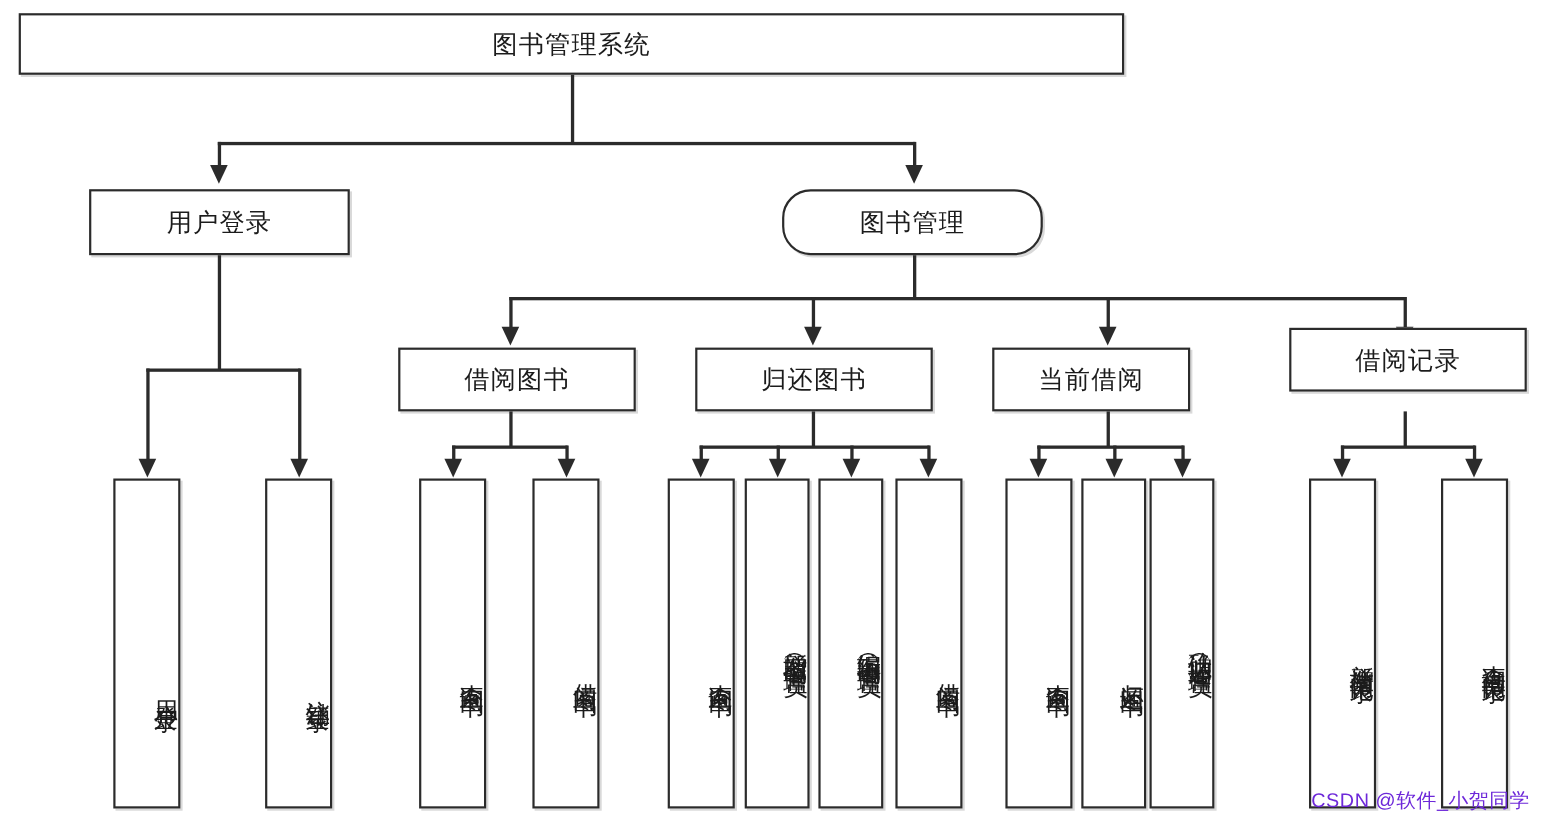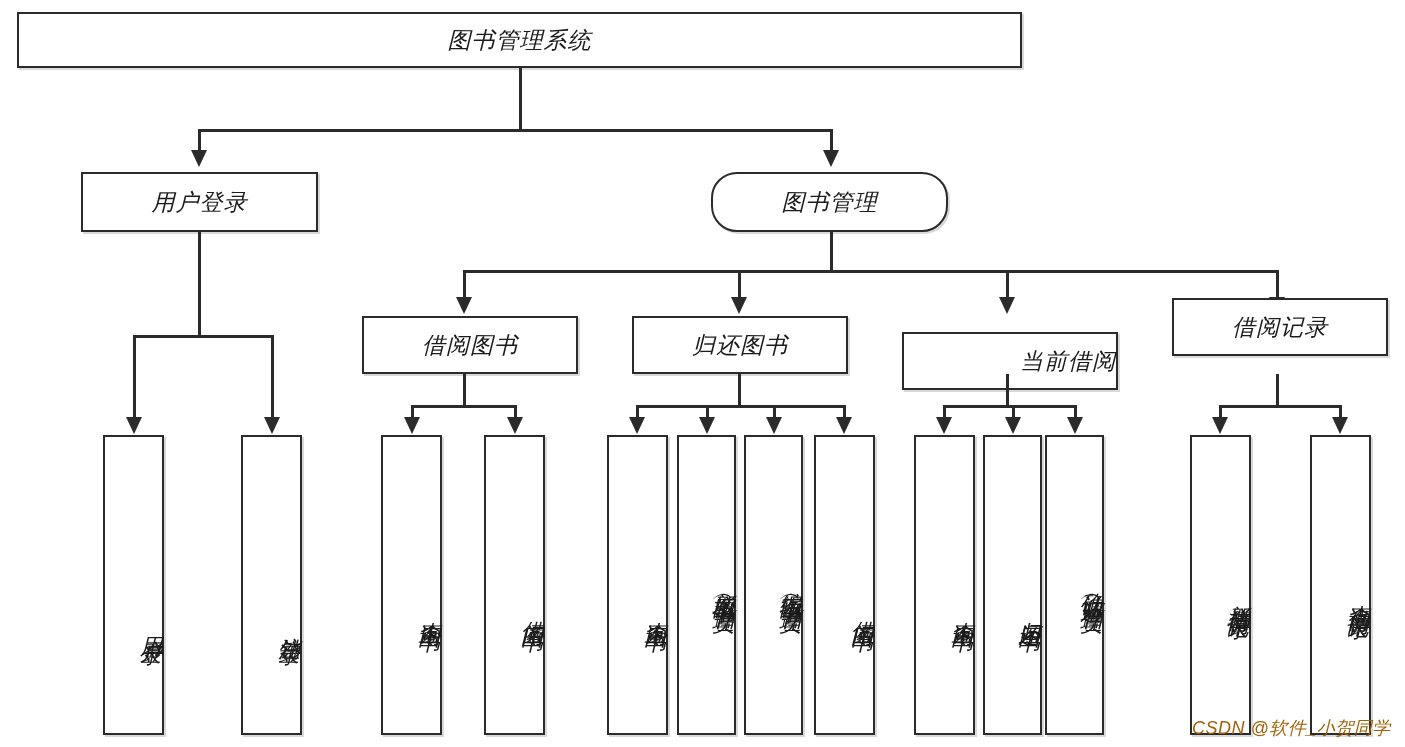--- a/index.html
+++ b/index.html
@@ -7,21 +7,20 @@
     padding: 0;
     background: #ffffff;
   }
   #canvas {
     position: relative;
     width: 1405px;
     height: 747px;
     background: #ffffff;
     font-family: "Liberation Sans", "DejaVu Sans", sans-serif;
     overflow: hidden;
-    font-style: italic;
   }
   .node {
     position: absolute;
     box-sizing: border-box;
     background: #ffffff;
     border: 2.5px solid #2b2b2b;
     box-shadow: 2px 2px 0 0 #d9d9d9;
     display: flex;
     align-items: center;
     justify-content: center;
@@ -57,21 +56,21 @@
     position: absolute;
     width: 0;
     height: 0;
     border-left: 8px solid transparent;
     border-right: 8px solid transparent;
     border-top: 17px solid #2b2b2b;
   }
   .watermark {
     position: absolute;
     font-size: 18px;
-    color: #a16207;
+    color: #6d28d9;
     white-space: nowrap;
     letter-spacing: 0.5px;
   }
 </style>
 </head>
 <body>
 
 <div id="canvas">
 
   <div class="node horizontal" style="left:17px; top:12px; width:1005px; height:56px;">
@@ -109,21 +108,21 @@
   <div class="arrow" style="left:731px; top:297px;"></div>
   <div class="arrow" style="left:999px; top:297px;"></div>
   <div class="arrow" style="left:1269px; top:297px;"></div>
 
   <div class="node horizontal" style="left:362px; top:316px; width:216px; height:58px;">
     <span>借阅图书</span>
   </div>
   <div class="node horizontal" style="left:632px; top:316px; width:216px; height:58px;">
     <span>归还图书</span>
   </div>
-  <div class="node horizontal" style="left:902px; top:332px; width:216px; height:58px;justify-content:flex-end;">
+  <div class="node horizontal" style="left:902px; top:316px; width:180px; height:58px;">
     <span>当前借阅</span>
   </div>
   <div class="node horizontal" style="left:1172px; top:298px; width:216px; height:58px;">
     <span>借阅记录</span>
   </div>
 
   <div class="vline" style="left:463px; top:374px; height:32px;"></div>
   <div class="hline" style="left:411px; top:405px; width:105px;"></div>
   <div class="vline" style="left:411px; top:405px; height:13px;"></div>
   <div class="vline" style="left:514px; top:405px; height:13px;"></div>

